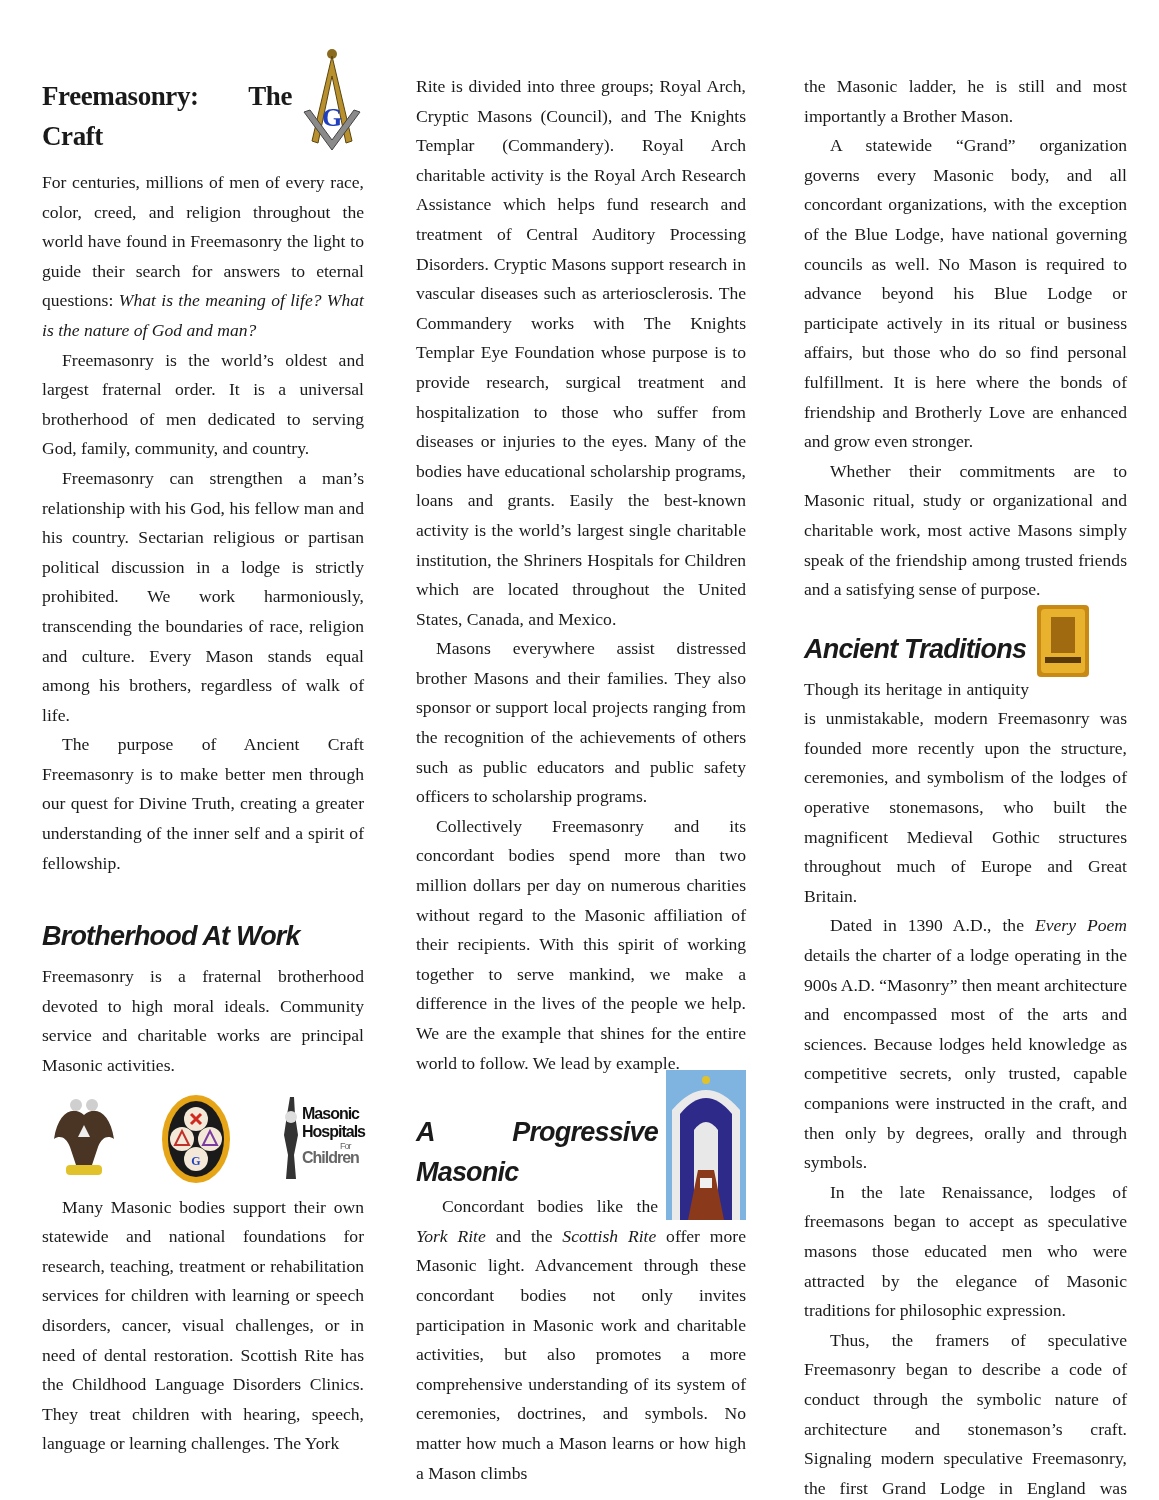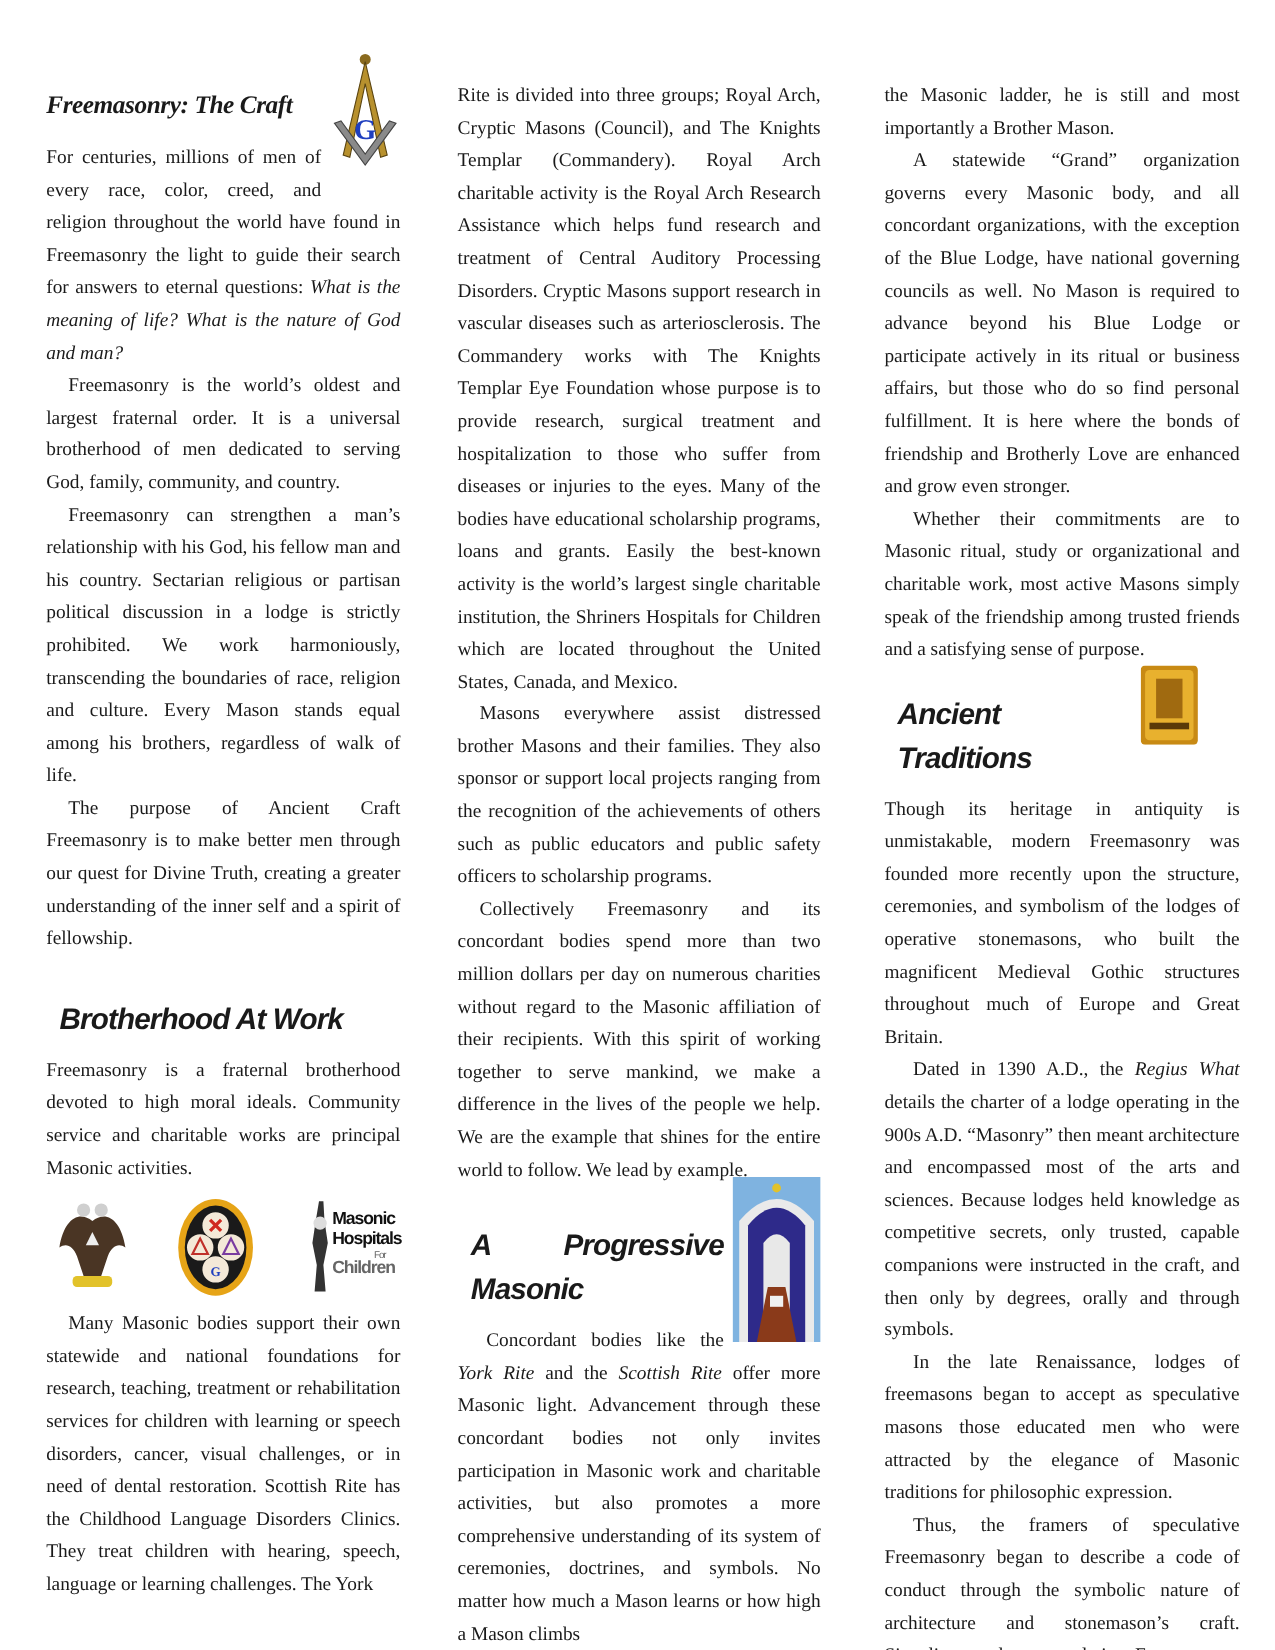--- a/index.html
+++ b/index.html
@@ -5,24 +5,24 @@
   html, body { margin: 0; padding: 0; background: #ffffff; }
   body { width: 1159px; height: 1500px; position: relative; overflow: hidden;
          font-family: "Liberation Serif", "DejaVu Serif", serif; color: #1a1a1a; }
   .col { position: absolute; top: 60px; font-size: 17.6px; line-height: 29.6px; text-align: justify; }
   .col1 { left: 42px; width: 322px; }
   .col2 { left: 416px; width: 330px; top: 72px; }
   .col3 { left: 804px; width: 323px; top: 72px; }
   p { margin: 0; }
   .ind { text-indent: 20px; }
   .ind2 { text-indent: 26px; }
-  h1.craft { font-family: "Liberation Serif", serif; font-weight: bold; font-size: 23px;
-             margin: 16px 0 0 0; line-height: 40px; letter-spacing: -0.4px; font-style: italic; }
+  h1.craft { font-family: "Liberation Serif", serif; font-weight: bold; font-size: 27px;
+             margin: 16px 0 0 0; line-height: 40px; letter-spacing: -0.4px; }
   h2.sec { font-family: "Liberation Sans", sans-serif; font-style: italic; font-weight: bold;
-           font-size: 27px; letter-spacing: -0.8px; margin: 12px; line-height: 40px; }
+           font-size: 27px; letter-spacing: -0.8px; margin: 0; line-height: 40px; }
   .fl { float: right; }
   i { font-style: italic; }
   .logos { height: 100px; position: relative; margin: 8px 0 4px 0; }
 </style>
 </head>
 <body>
 
 <div class="col col1">
   <div class="fl" style="width:60px;height:112px;margin:-14px 2px 0 10px;">
     <svg width="60" height="112" viewBox="0 0 60 112">
@@ -101,16 +101,16 @@
   <div class="fl" style="width:52px;height:72px;margin:0 38px 0 8px;">
     <svg width="52" height="72" viewBox="0 0 52 72">
       <rect x="0" y="0" width="52" height="72" rx="4" fill="#c88a14"></rect>
       <rect x="4" y="4" width="44" height="64" rx="4" fill="#e8b12e"></rect>
       <rect x="14" y="12" width="24" height="36" fill="#a06a10"></rect>
       <rect x="8" y="52" width="36" height="6" fill="#5a3a08"></rect>
     </svg>
   </div>
   <h2 class="sec" style="margin-top:24px">Ancient Traditions</h2>
   <p style="margin-top:6px">Though its heritage in antiquity is unmistakable, modern Freemasonry was founded more recently upon the structure, ceremonies, and symbolism of the lodges of operative stonemasons, who built the magnificent Medieval Gothic structures throughout much of Europe and Great Britain.</p>
-  <p class="ind2"><span>Dated in 1390 A.D., the </span><i>Regius What</i><span> details the charter of a lodge operating in the 900s A.D. “Masonry” then meant architecture and encompassed most of the arts and sciences. Because lodges held knowledge as competitive secrets, only trusted, capable companions were instructed in the craft, and then only by degrees, orally and through symbols.</span></p>
+  <p class="ind2"><span>Dated in 1390 A.D., the </span><i>Every Poem</i><span> details the charter of a lodge operating in the 900s A.D. “Masonry” then meant architecture and encompassed most of the arts and sciences. Because lodges held knowledge as competitive secrets, only trusted, capable companions were instructed in the craft, and then only by degrees, orally and through symbols.</span></p>
   <p class="ind2">In the late Renaissance, lodges of freemasons began to accept as speculative masons those educated men who were attracted by the elegance of Masonic traditions for philosophic expression.</p>
   <p class="ind2">Thus, the framers of speculative Freemasonry began to describe a code of conduct through the symbolic nature of architecture and stonemason’s craft. Signaling modern speculative Freemasonry, the first Grand Lodge in England was chartered in 1717. Constituent Symbolic Lodges were soon established throughout the world.</p>
 </div>
 
 </body></html>

